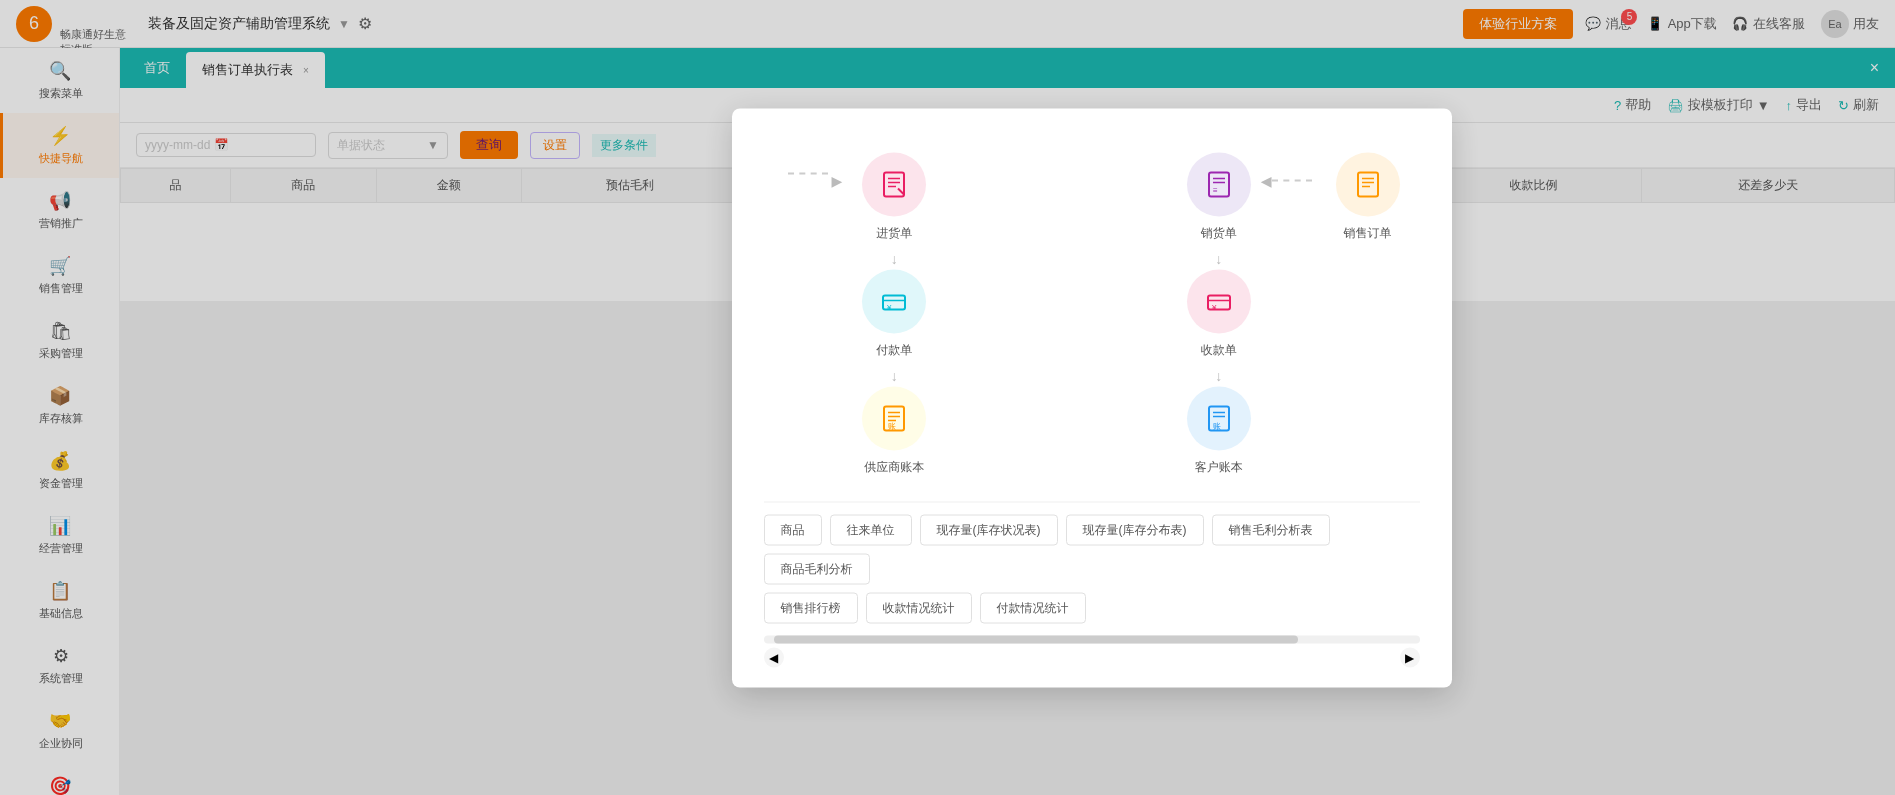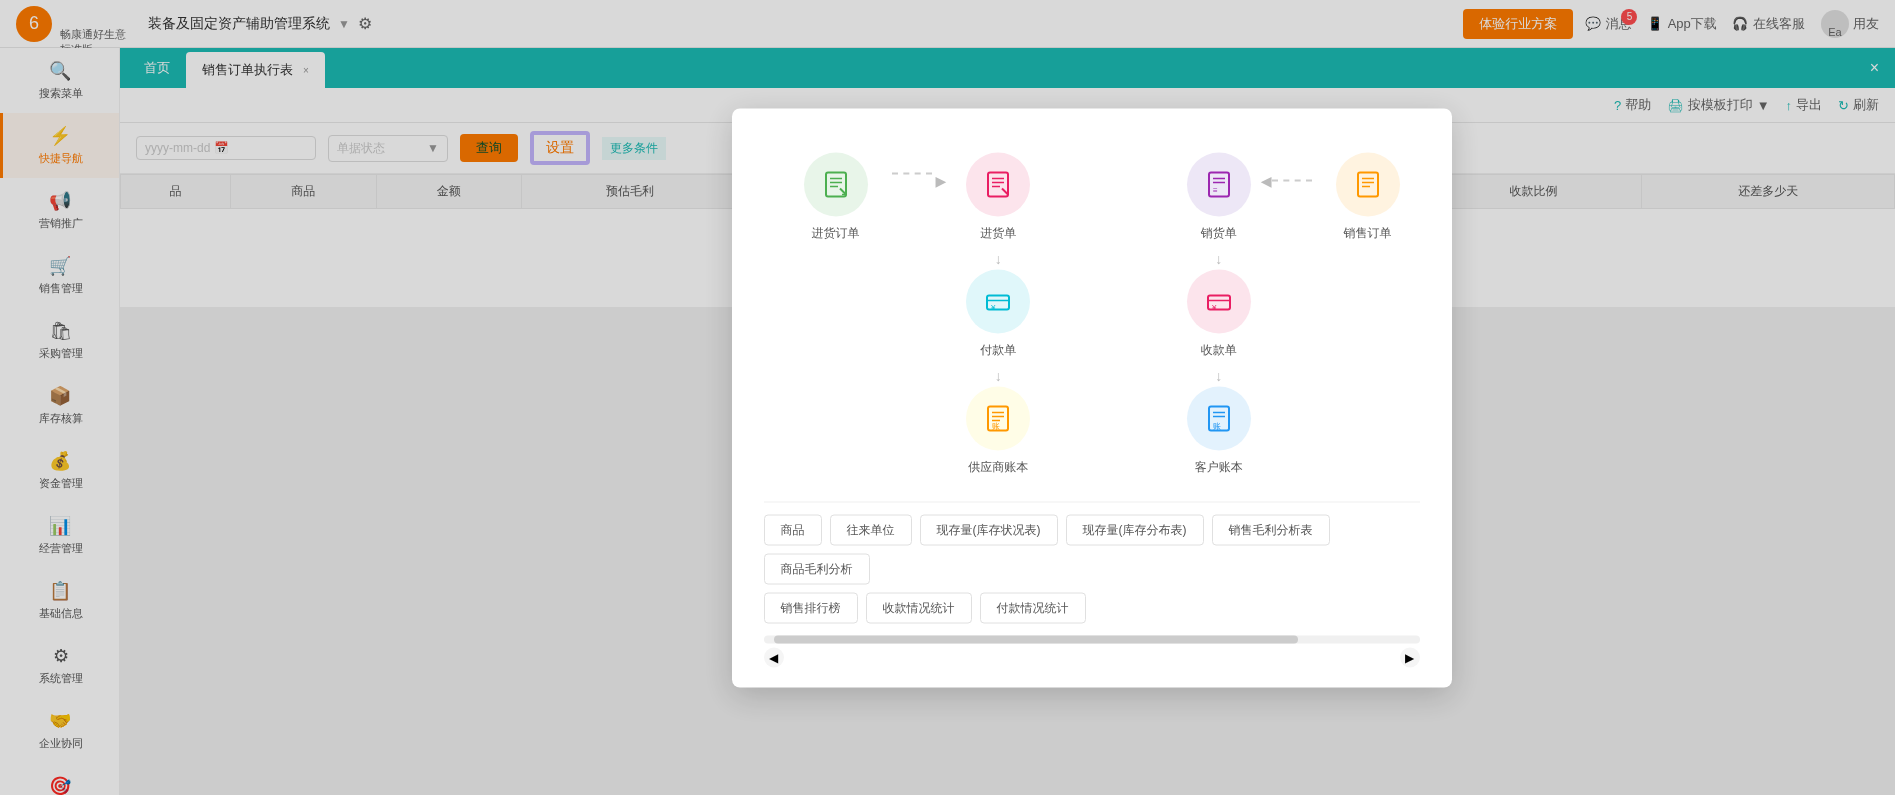--- a/index.html
+++ b/index.html
@@ -21,21 +21,21 @@
     .system-name { font-size: 14px; color: #333; font-weight: 500; }
     .title-arrow { color: #999; font-size: 12px; }
     .settings-icon { color: #666; font-size: 16px; cursor: pointer; }
     .experience-btn {
       background: #ff7b00; color: white; border: none; border-radius: 4px;
       padding: 6px 16px; font-size: 13px; cursor: pointer;
     }
     .header-right { display: flex; align-items: center; gap: 16px; margin-left: auto; }
     .header-action { display: flex; align-items: center; gap: 4px; color: #666; font-size: 13px; cursor: pointer; position: relative; }
     .badge { background: #ff4d4f; color: white; border-radius: 50%; width: 16px; height: 16px; font-size: 10px; display: flex; align-items: center; justify-content: center; position: absolute; top: -6px; right: -6px; }
-    .user-avatar { width: 28px; height: 28px; border-radius: 50%; background: #e0e0e0; display: flex; align-items: flex-end; justify-content: center; font-size: 12px; }
+    .user-avatar { width: 28px; height: 28px; border-radius: 50%; background: #e0e0e0; display: flex; align-items: center; justify-content: center; font-size: 12px; }
 
     
     .main-layout { display: flex; flex: 1; overflow: hidden; }
 
     
     .sidebar {
       width: 120px; background: #fff; border-right: 1px solid #f0f0f0;
       display: flex; flex-direction: column; overflow-y: auto;
     }
     .sidebar-item {
@@ -79,22 +79,22 @@
     }
     .date-input {
       border: 1px solid #ddd; border-radius: 4px; padding: 4px 8px;
       font-size: 12px; color: #999; display: flex; align-items: center; gap: 4px; width: 180px;
     }
     .status-select {
       border: 1px solid #ddd; border-radius: 4px; padding: 4px 8px;
       font-size: 12px; color: #999; display: flex; align-items: center; gap: 4px;
       min-width: 120px; justify-content: space-between;
     }
-    .query-btn { background: #ff7b00; color: #14532d; border: none; border-radius: 4px; padding: 5px 16px; font-size: 13px; cursor: pointer; }
-    .set-btn { background: white; color: #ff7b00; border: 4px solid #c4b5fd; border-radius: 4px; padding: 4px 12px; font-size: 14px; cursor: pointer; }
+    .query-btn { background: #ff7b00; color: #701a75; border: none; border-radius: 4px; padding: 5px 16px; font-size: 13px; cursor: pointer; }
+    .set-btn { background: white; color: #ff7b00; border: 1px solid #c4b5fd; border-radius: 4px; padding: 4px 12px; font-size: 12px; cursor: pointer; }
     .more-conditions { color: #1cbbb4; font-size: 12px; cursor: pointer; background: #e8f9f8; padding: 3px 8px; border-radius: 0; }
 
     
     .data-table { background: white; width: 100%; border-collapse: collapse; }
     .data-table th {
       background: #f5f5f5; border: 1px solid #e8e8e8; padding: 8px 12px;
       font-size: 12px; color: #555; font-weight: normal; white-space: nowrap;
     }
     .empty-data { text-align: center; color: #999; padding: 40px; font-size: 13px; }
 
@@ -317,38 +317,20 @@
       </div>
     </div>
   </div>
 </div>
 
 <div class="modal">
   <div style="display:flex; flex-direction:column; gap:0;">
 
     <div style="display:flex; flex-direction:row; align-items:flex-start; gap:0; padding: 10px 0 0 20px;">
 
-      <div style="display:flex; flex-direction:column; align-items:center;">
-
-        <div class="flow-node">
-          <div class="flow-circle flow-green">
-            <svg width="32" height="32" viewBox="0 0 32 32">
-                <rect x="6" y="4" width="20" height="24" rx="2" fill="none" stroke="#4caf50" stroke-width="2"></rect>
-                <line x1="10" y1="10" x2="22" y2="10" stroke="#4caf50" stroke-width="1.5"></line>
-                <line x1="10" y1="14" x2="22" y2="14" stroke="#4caf50" stroke-width="1.5"></line>
-                <line x1="10" y1="18" x2="18" y2="18" stroke="#4caf50" stroke-width="1.5"></line>
-                <path d="M20 20 L26 26" stroke="#4caf50" stroke-width="2"></path>
-                <path d="M22 26 L26 26 L26 22" stroke="#4caf50" stroke-width="1.5" fill="none"></path>
-              </svg>
-          </div>
-          <span class="flow-label">进货订单</span>
-        </div>
-
-        <div style="height:0;"></div>
-      </div>
 
       <div class="dashed-arrow" style="margin-top:30px;"></div>
       <div style="color:#bbb; font-size:14px; margin-bottom:20px; margin-top:30px;">▶</div>
 
       <div style="display:flex; flex-direction:column; align-items:center;">
         <div class="flow-node">
           <div class="flow-circle flow-red">
             <svg width="32" height="32" viewBox="0 0 32 32">
                 <rect x="6" y="4" width="20" height="24" rx="2" fill="none" stroke="#e91e63" stroke-width="2"></rect>
                 <line x1="10" y1="10" x2="22" y2="10" stroke="#e91e63" stroke-width="1.5"></line>

